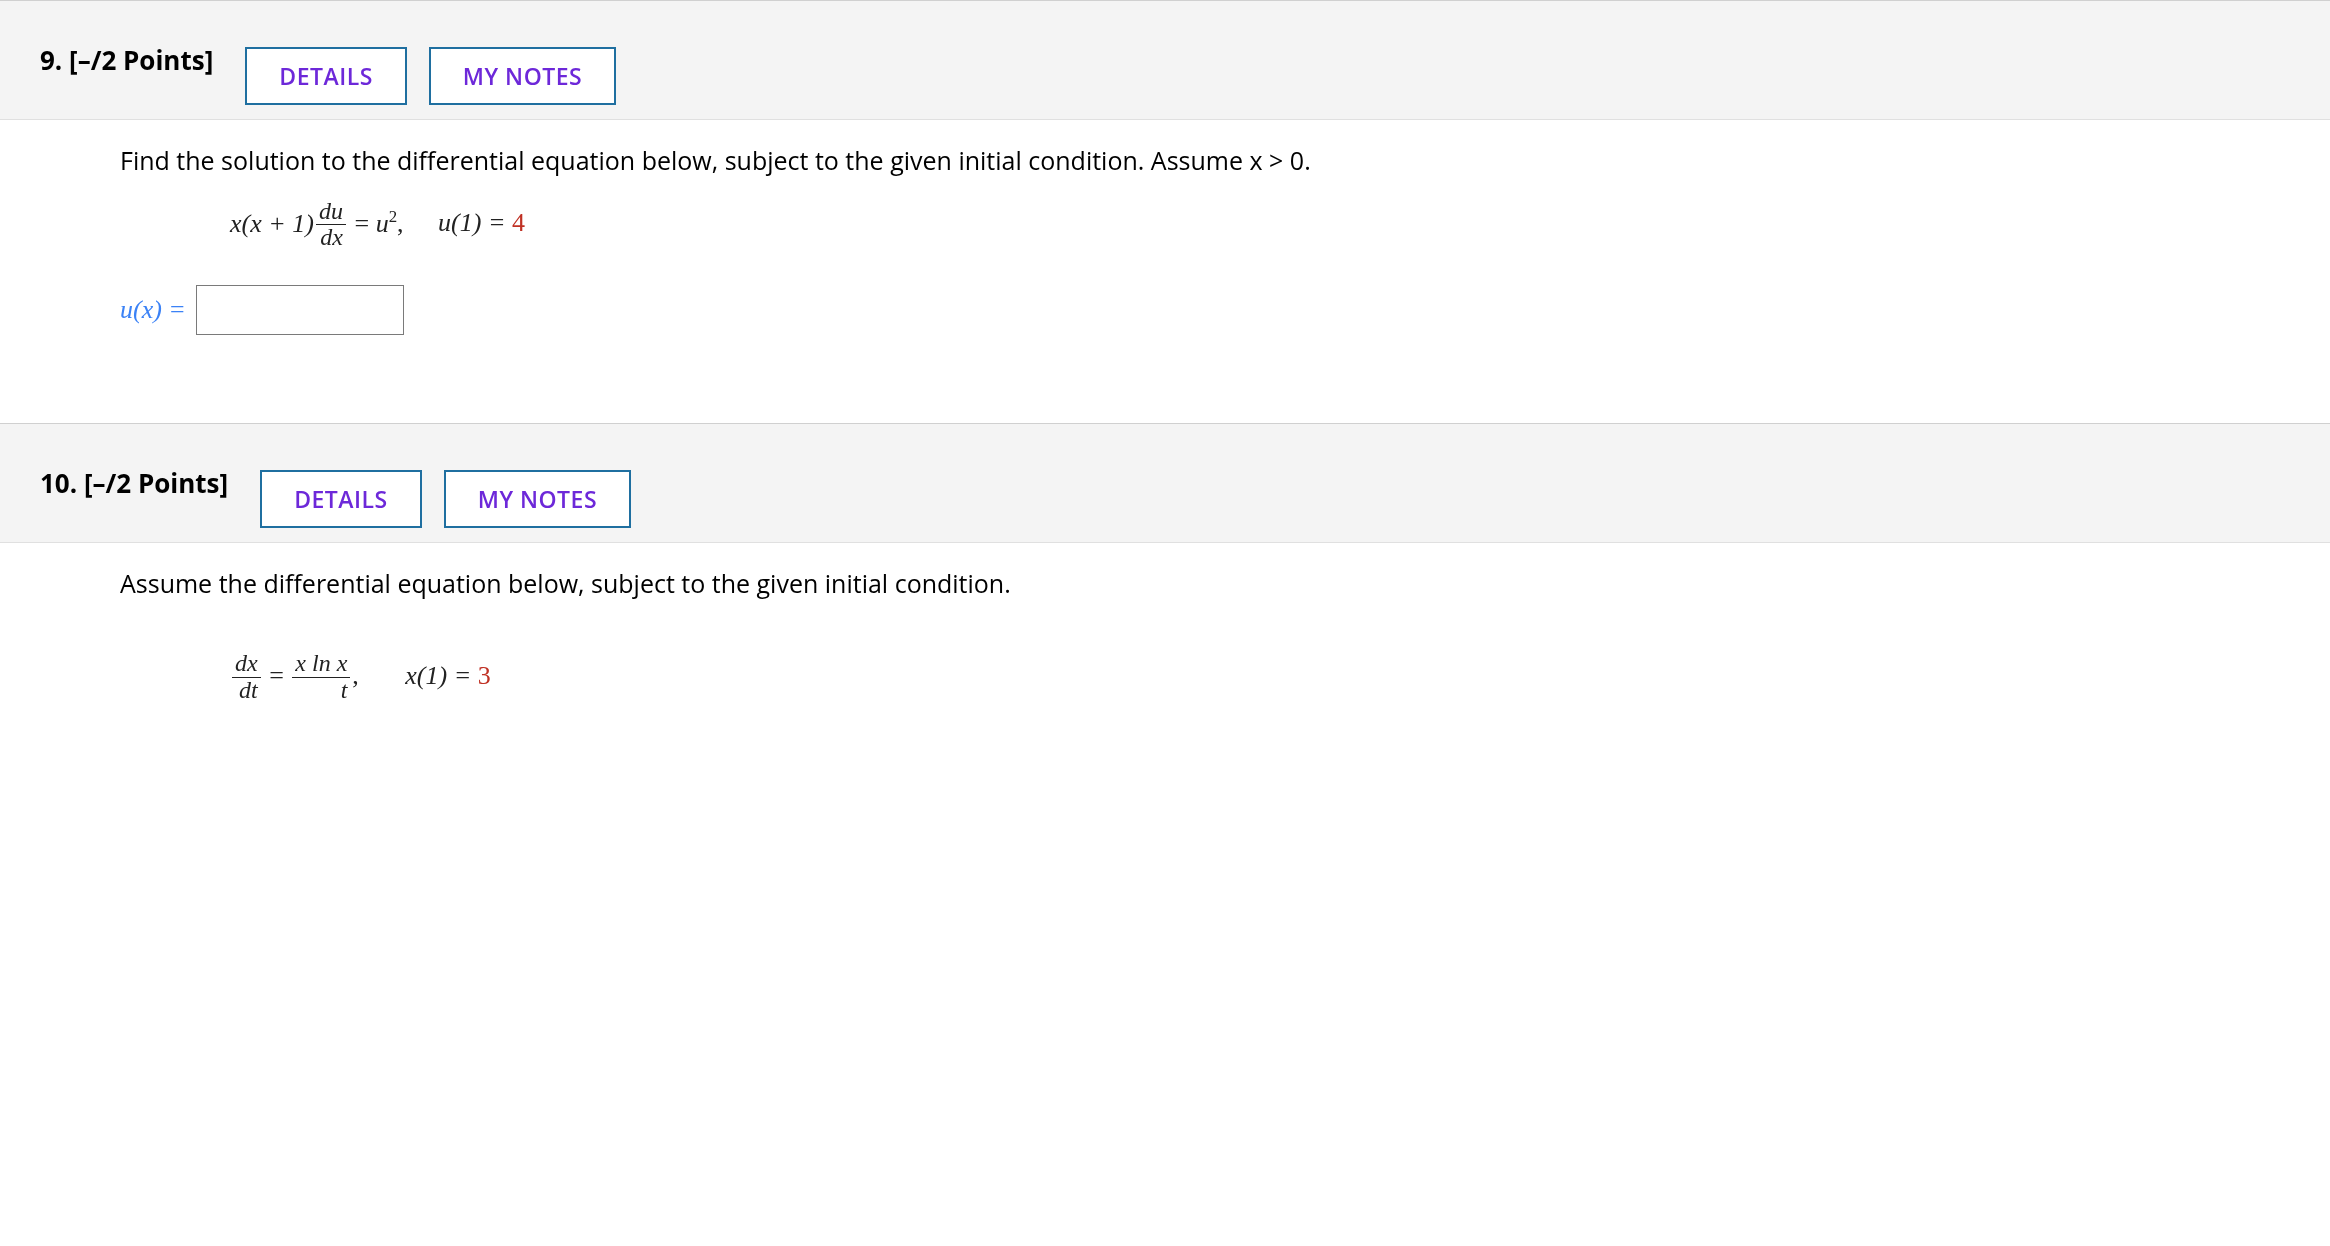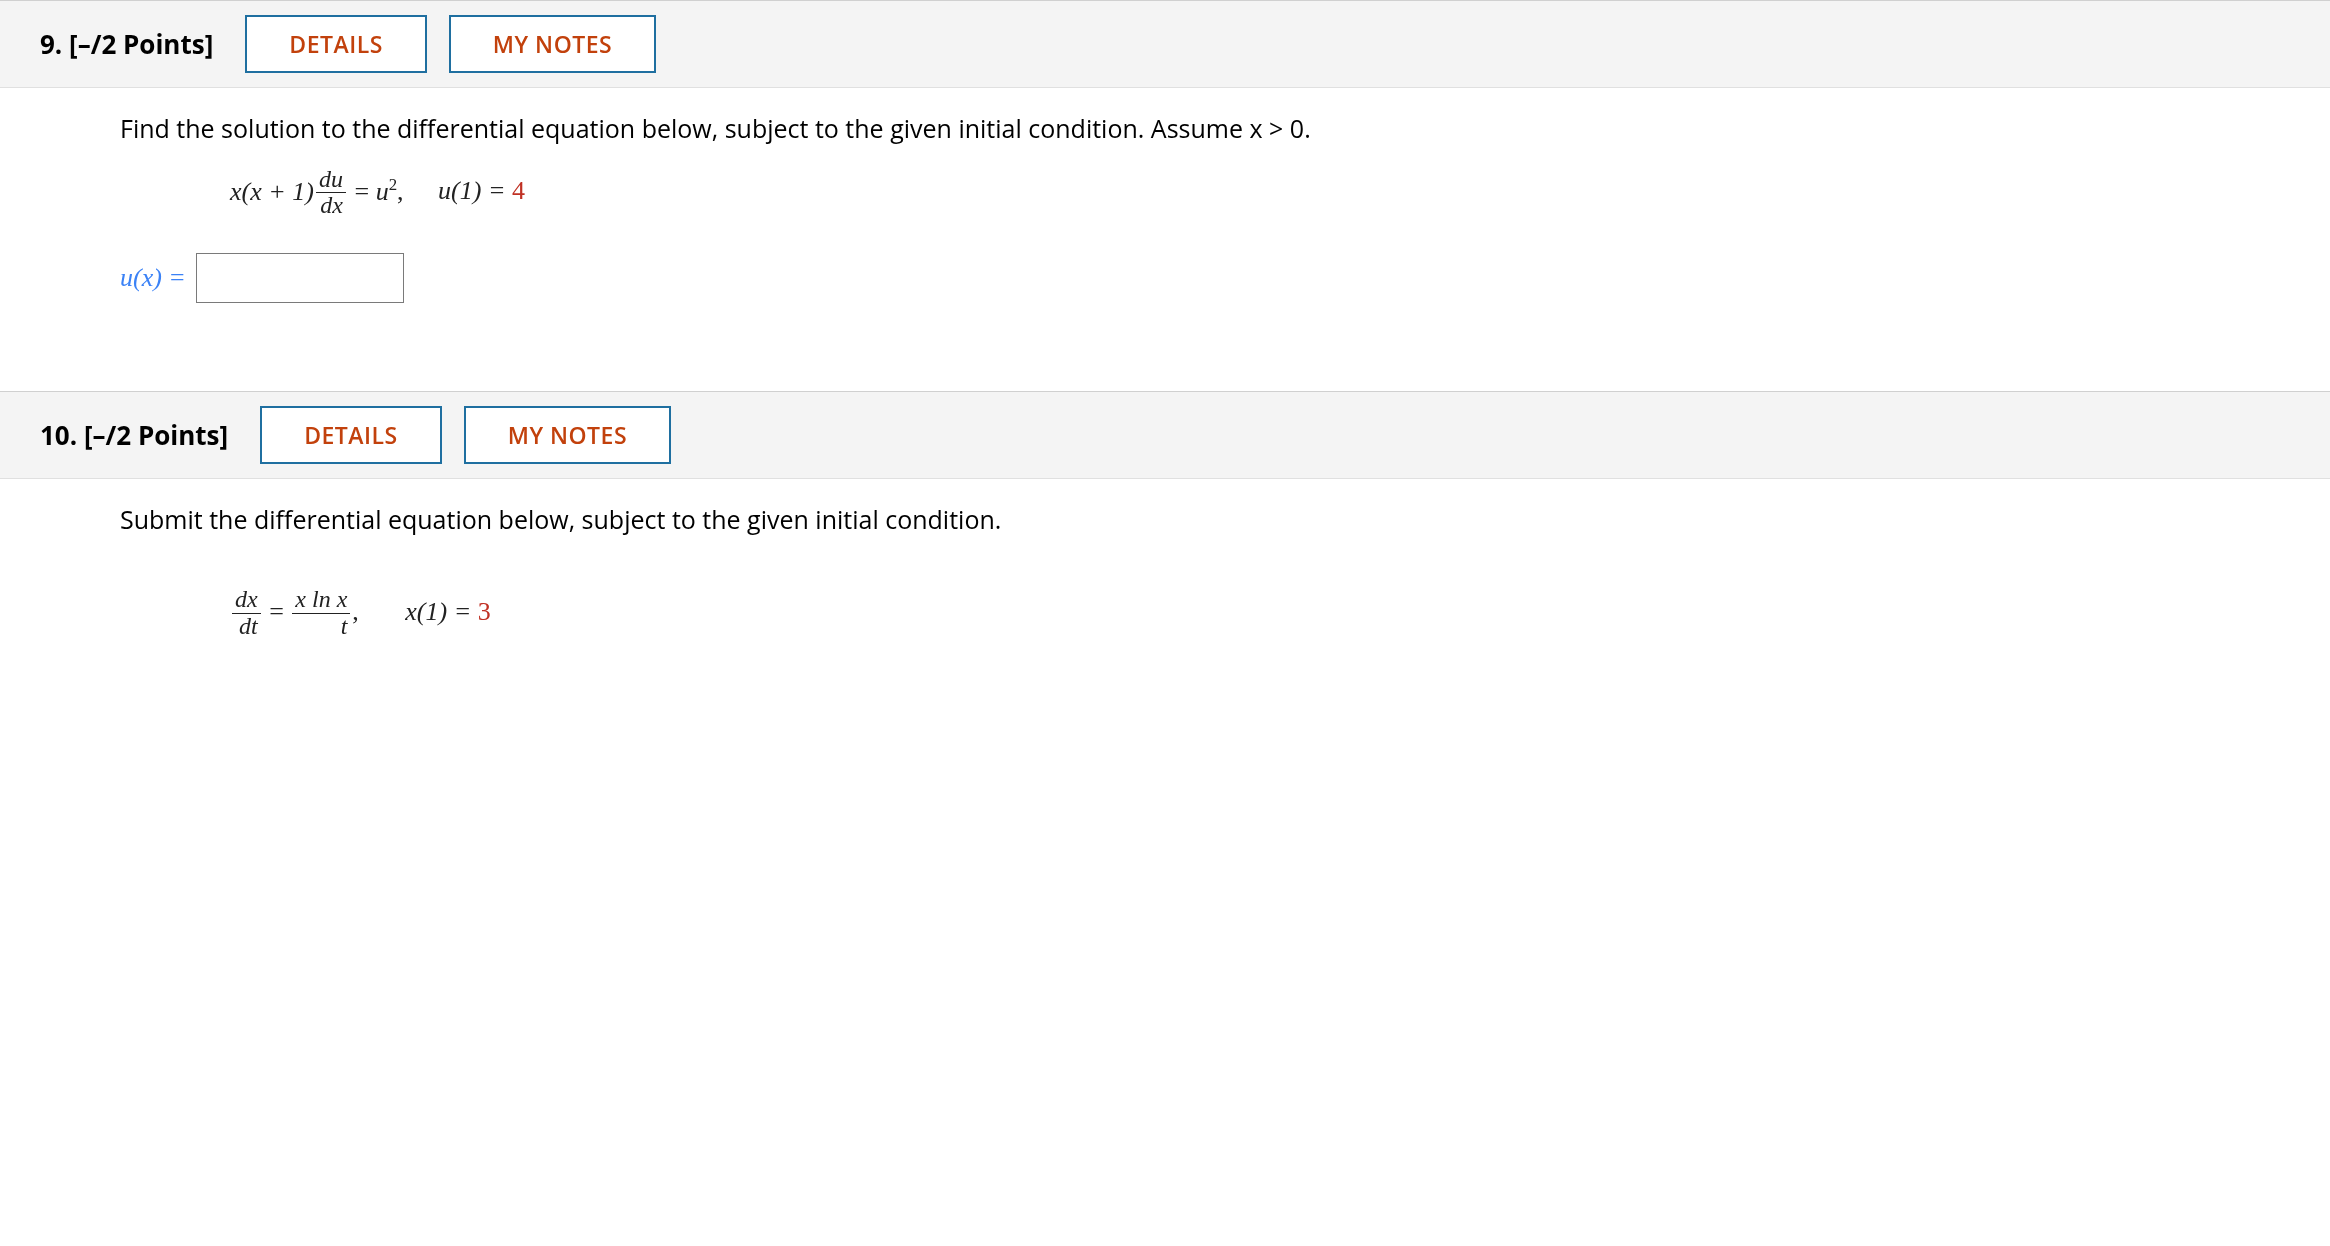--- a/index.html
+++ b/index.html
@@ -25,27 +25,28 @@
     font-weight: 700;
     color: #000000;
     font-size: 26px;
     margin-right: 10px;
     white-space: nowrap;
   }
   .q-number-points .qpoints { font-weight: 700; }
   .outline-btn {
     border: 2.5px solid #1f6fa0;
     background: #fff;
-    color: #c2410c;
+    color: #6d28d9;
     font-weight: 600;
     font-size: 23px;
-    padding: 11px 42px;
+    padding: 11px 32px;
     cursor: pointer;
     font-family: inherit;
     letter-spacing: 0.5px;
+    margin-top: 32px;
   }
   .q-body {
     margin-left: 120px;
     padding: 22px 10px 34px 0;
     border-left: 0;
     position: relative;
   }
   .prompt-text {
     font-size: 25px;
     color: #000000;
@@ -154,21 +155,21 @@
     <span class="q-number-points">
       <span>10.</span>
       <span> </span>
       <span class="qpoints">[–/2 Points]</span>
     </span>
     <button class="outline-btn">DETAILS</button>
     <button class="outline-btn">MY NOTES</button>
   </div>
 
   <div class="q-body">
-    <p class="prompt-text">Submit the differential equation below, subject to the given initial condition.</p>
+    <p class="prompt-text">Assume the differential equation below, subject to the given initial condition.</p>
 
     <div class="math-row" style="margin-top:50px">
       <span class="frac"><span class="num">dx</span><span class="den">dt</span></span><span class="upright"> = </span><span class="frac"><span class="num" style="white-space:nowrap">x ln x</span><span class="den">t</span></span><span class="upright">,</span>
       <span class="ic-row" style="margin-left:40px">
         <span>x(1) = </span><span class="upright red">3</span>
       </span>
     </div>
 
   </div>
 </div>

